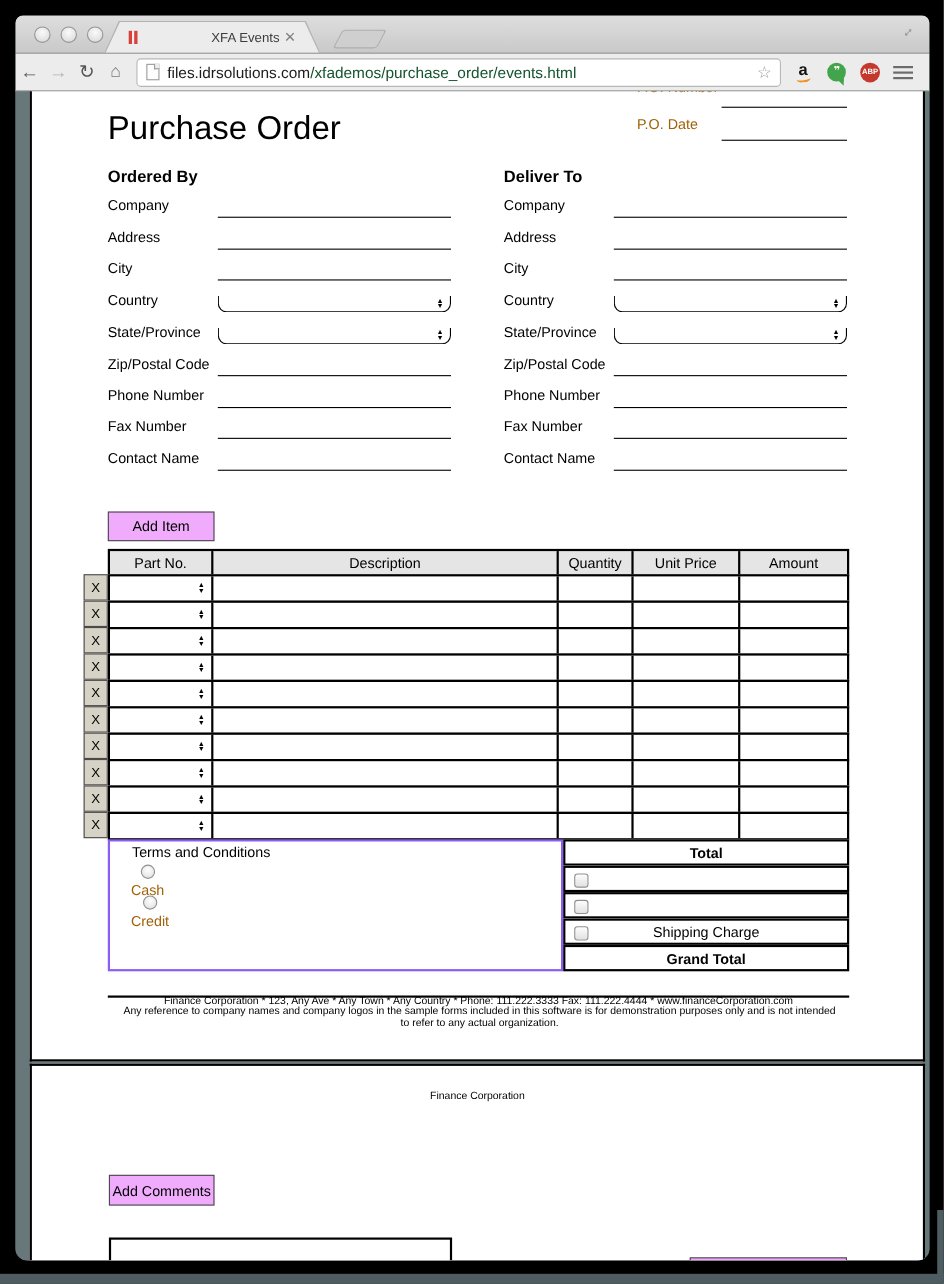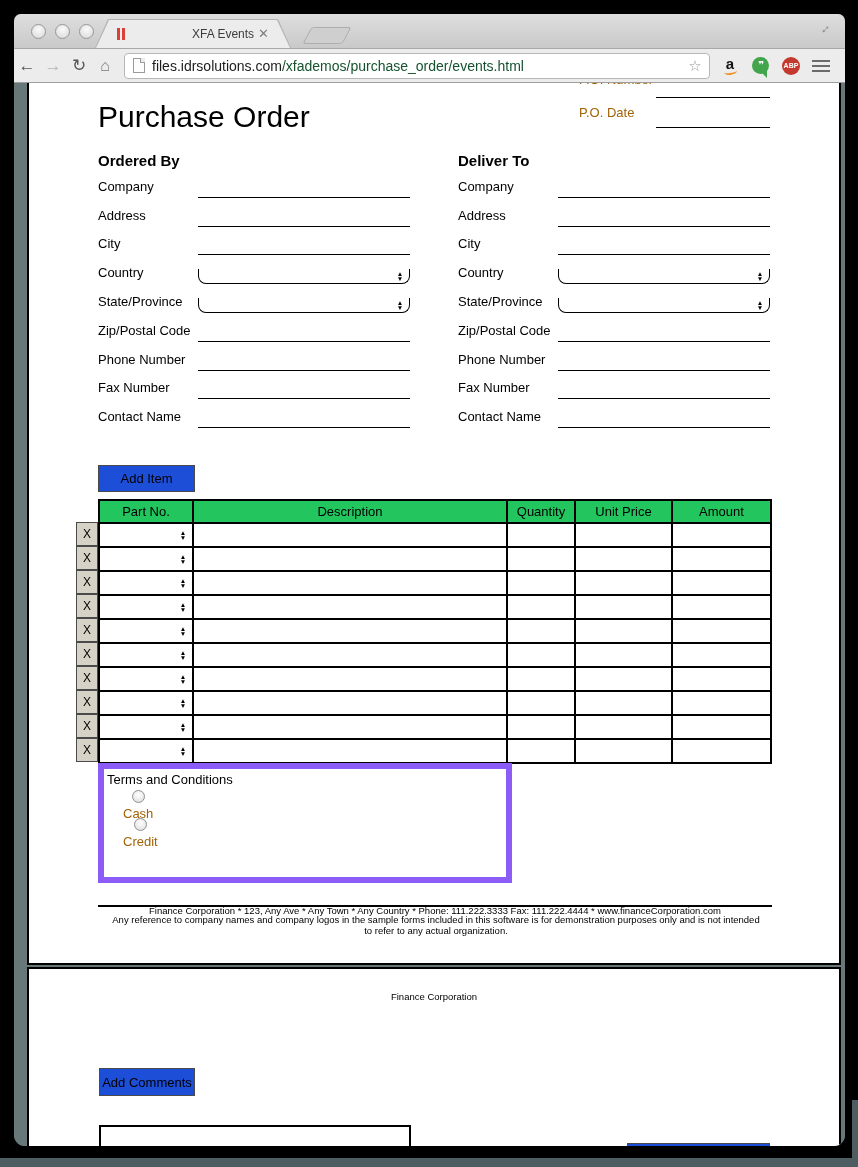--- a/index.html
+++ b/index.html
@@ -94,45 +94,45 @@
   .frow{position:relative;height:28.8px;}
   .flabel{position:absolute;left:0;bottom:8px;font-size:13px;}
   .fline{position:absolute;left:100px;right:0;bottom:4px;height:16px;border-bottom:1.5px solid #000;}
   .fselect{position:absolute;left:100px;right:0;bottom:4px;height:15px;
     border:1.5px solid #000;border-top:none;border-radius:0 0 8px 8px;}
   .spin{position:absolute;right:5px;bottom:2px;width:8px;text-align:center;}
   .spin::before{content:"▲";display:block;font-size:6.5px;line-height:5px;color:#000;}
   .spin::after{content:"▼";display:block;font-size:6.5px;line-height:5px;color:#000;}
 
   .btn{
-    background:#1d4ed8;border:1.5px solid #4a4a4a;color:#000;font-size:13px;
+    background:#f0abfc;border:1.5px solid #4a4a4a;color:#000;font-size:13px;
     display:flex;align-items:center;justify-content:center;font-family:inherit;
   }
 
   
   .itable{left:69px;top:430px;width:674px;}
-  .ithead{display:flex;height:25px;background:#22c55e;border:2px solid #000;text-align:right;}
+  .ithead{display:flex;height:25px;background:#e5e5e5;border:2px solid #000;text-align:right;}
   .ithead .c{font-size:13px;color:#000;display:flex;align-items:center;justify-content:center;
     border-right:2px solid #000;}
   .ithead .c:last-child{border-right:none;}
   .itrow{display:flex;height:26px;margin-top:-2px;border:2px solid #000;background:#fff;}
   .itrow .c{border-right:2px solid #000;position:relative;}
   .itrow .c:last-child{border-right:none;}
   .c.partno{flex:0 0 94px;}
   .c.desc{flex:0 0 314px;}
   .c.qty{flex:0 0 68px;}
   .c.uprice{flex:0 0 97px;}
   .c.amount{flex:0 0 97px;}
   .itrow .spin{bottom:6px;}
   .xcol{left:47px;top:453px;width:22px;}
   .xbtn{width:22px;height:24px;background:#d6d2c6;border:1px solid #4a4a4a;margin-top:0;
     font-size:12px;color:#000;display:flex;align-items:center;justify-content:center;}
 
   
-  .termsbox{left:69px;top:694px;width:414px;height:120px;border:6px solid #8b5cf6;padding:1px 3px;}
+  .termsbox{left:69px;top:694px;width:414px;height:120px;border:2px solid #8b5cf6;padding:1px 20px;}
   .terms-h{font-size:13px;color:#000;}
   .radio-row{position:absolute;left:19px;display:flex;align-items:center;gap:3px;flex-direction:column;}
   .radio{width:13px;height:13px;border-radius:50%;border:1px solid #8f8f8f;
     background:radial-gradient(circle at 50% 35%,#fff,#dcdcdc);}
   .totals{left:483px;top:694px;width:260px;}
   .trow{position:relative;height:24px;border:2px solid #000;background:#fff;
     display:flex;align-items:center;justify-content:center;font-size:13px;color:#000;}
   .trow.bold{font-weight:bold;}
   .cb{position:absolute;left:8px;top:5px;width:13px;height:13px;border-radius:3px;
     border:1px solid #8f8f8f;background:linear-gradient(#fdfdfd,#e2e2e2);}
@@ -423,20 +423,38 @@
         <span class="radio-row" style="top:21px;">
           <span class="radio"></span>
           <span class="lbl">Cash</span>
         </span>
         <span class="radio-row" style="top:49px;">
           <span class="radio"></span>
           <span class="lbl">Credit</span>
         </span>
       </div>
 
+      <div class="abs totals">
+        <div class="trow bold">
+            <span>Total</span>
+          </div>
+        <div class="trow">
+            <span class="cb"></span>
+          </div>
+        <div class="trow">
+            <span class="cb"></span>
+          </div>
+        <div class="trow">
+            <span class="cb"></span>
+            <span>Shipping Charge</span>
+          </div>
+        <div class="trow bold">
+            <span>Grand Total</span>
+          </div>
+      </div>
 
       <div class="abs footer-line">Finance Corporation * 123, Any Ave * Any Town * Any Country * Phone: 111.222.3333 Fax: 111.222.4444 * www.financeCorporation.com</div>
       <div class="abs footer-rule"></div>
       <div class="abs disclaimer">Any reference to company names and company logos in the sample forms included in this software is for demonstration purposes only and is not intended to refer to any actual organization.</div>
     </div>
 
     <div class="page page2">
       <div class="abs fc-name">Finance Corporation</div>
       <div class="abs btn addcomments">Add Comments</div>
       <div class="abs commentbox"></div>

